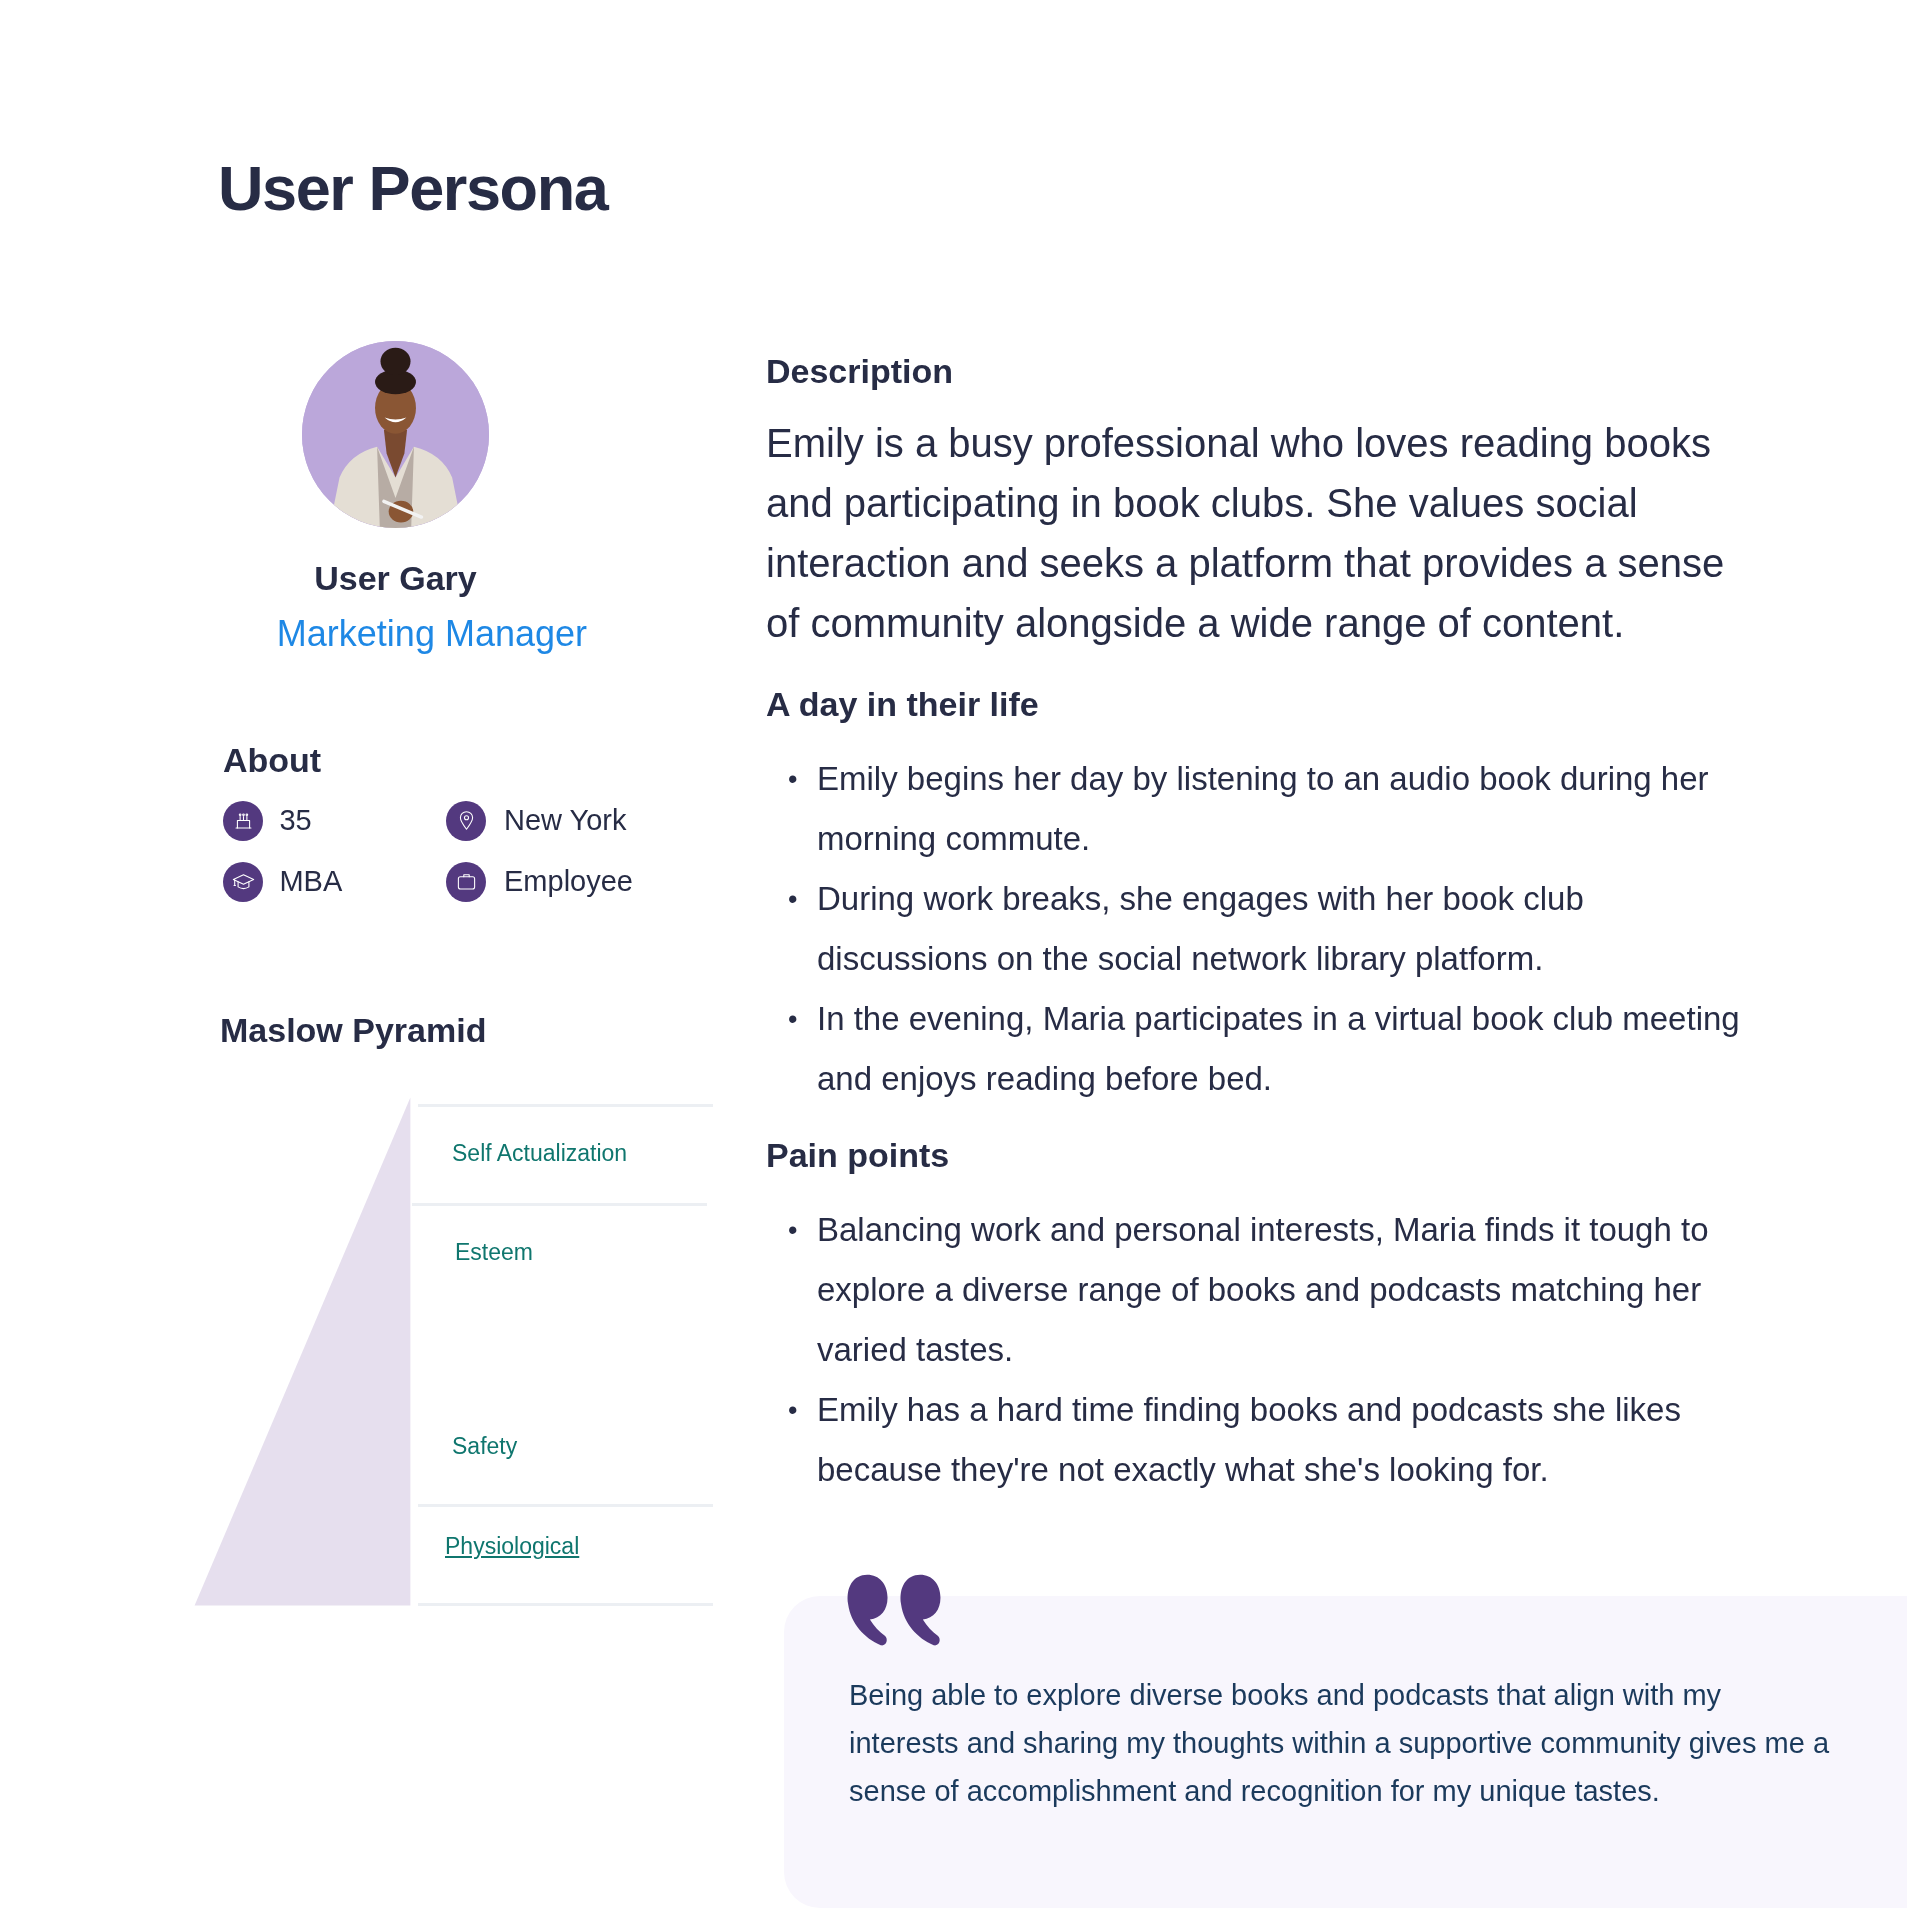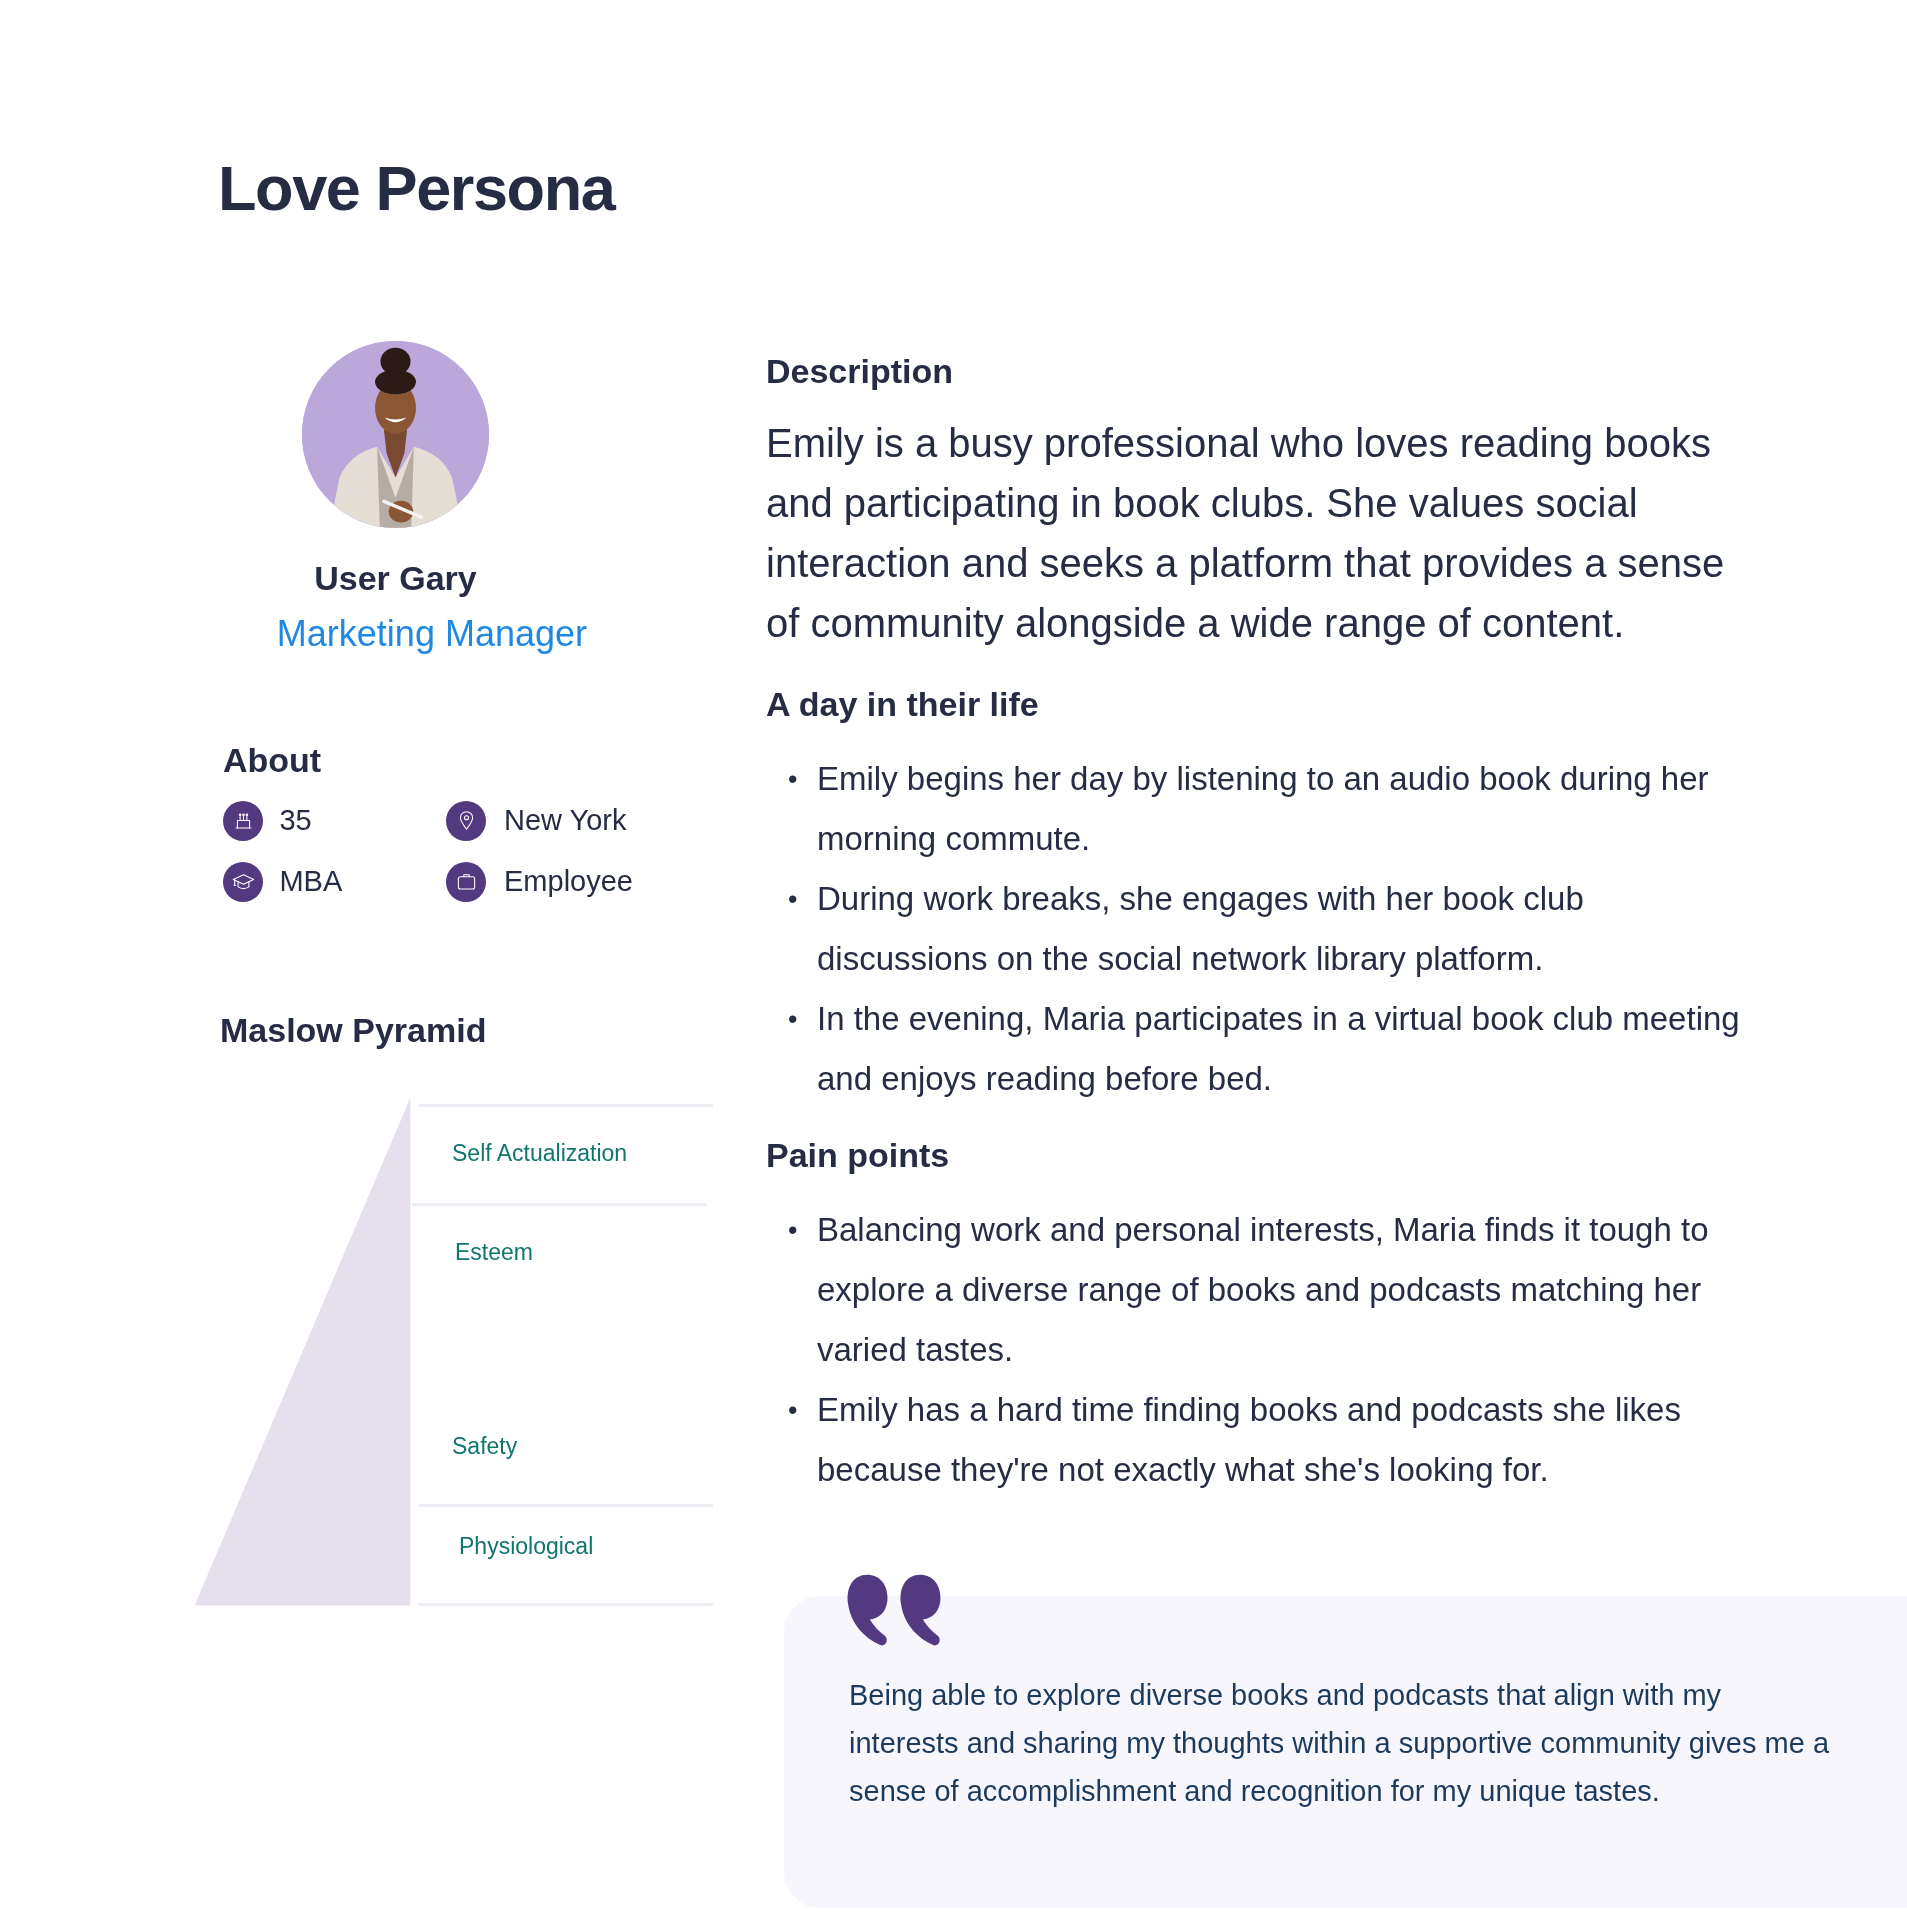--- a/index.html
+++ b/index.html
@@ -45,21 +45,21 @@
   .pain-h { left:766px; top:1136px; }
   .pain-list { top:1200px; }
 
   .quote-box { left:784px; top:1596px; width:1161px; height:312px; background:#f8f6fd; border-radius:36px 0 0 36px; }
   .quote-mark { left:845px; top:1572px; width:100px; height:76px; }
   .quote-text { left:849px; top:1671px; width:983px; font-size:29px; line-height:48px; color:#1b3a5c; font-weight:500; }
 </style>
 </head>
 <body>
 
-<div class="abs title">Love Persona</div>
+<div class="abs title">User Persona</div>
 
 <div class="abs avatar">
   <svg viewBox="0 0 274 274">
     <rect width="274" height="274" fill="#bba7da"></rect>
 
     <path d="M40 274 L55 200 Q70 165 110 155 L137 200 L164 155 Q205 165 220 200 L235 274 Z" fill="#e4ded4"></path>
 
     <path d="M110 155 L137 230 L164 155 L160 274 L114 274 Z" fill="#b7aca4"></path>
 
     <path d="M120 130 L154 130 L150 165 L137 200 L124 165 Z" fill="#7a4a30"></path>
@@ -138,21 +138,21 @@
   </svg>
   <div class="pyr-line" style="left:227px; top:12.3px; width:295px;"></div>
   <div class="pyr-line" style="left:221px; top:111px; width:295px;"></div>
   <div class="pyr-line" style="left:227px; top:412px; width:295px;"></div>
   <div class="pyr-line" style="left:227px; top:511px; width:295px;"></div>
 
   <div class="pyr-label" style="left:261px; top:48px;">Self Actualization</div>
   <div class="pyr-label" style="left:264px; top:147px;">Esteem</div>
   <div class="pyr-active-label" style="top:242px;">Love Belonging</div>
   <div class="pyr-label" style="left:261px; top:341px;">Safety</div>
-  <div class="pyr-label" style="left:268px; top:441px;">Physiological</div>
+  <div class="pyr-label" style="left:254px; top:441px;text-decoration:underline;">Physiological</div>
 </div>
 
 <div class="abs section-h desc-h">Description</div>
 <div class="abs para desc-body">Emily is a busy professional who loves reading books and participating in book clubs. She values social interaction and seeks a platform that provides a sense of community alongside a wide range of content.</div>
 
 <div class="abs section-h day-h">A day in their life</div>
 <ul class="abs list day-list">
   <li><span class="bullet">•</span><span>Emily begins her day by listening to an audio book during her morning commute.</span></li>
   <li><span class="bullet">•</span><span>During work breaks, she engages with her book club discussions on the social network library platform.</span></li>
   <li><span class="bullet">•</span><span>In the evening, Maria participates in a virtual book club meeting and enjoys reading before bed.</span></li>

